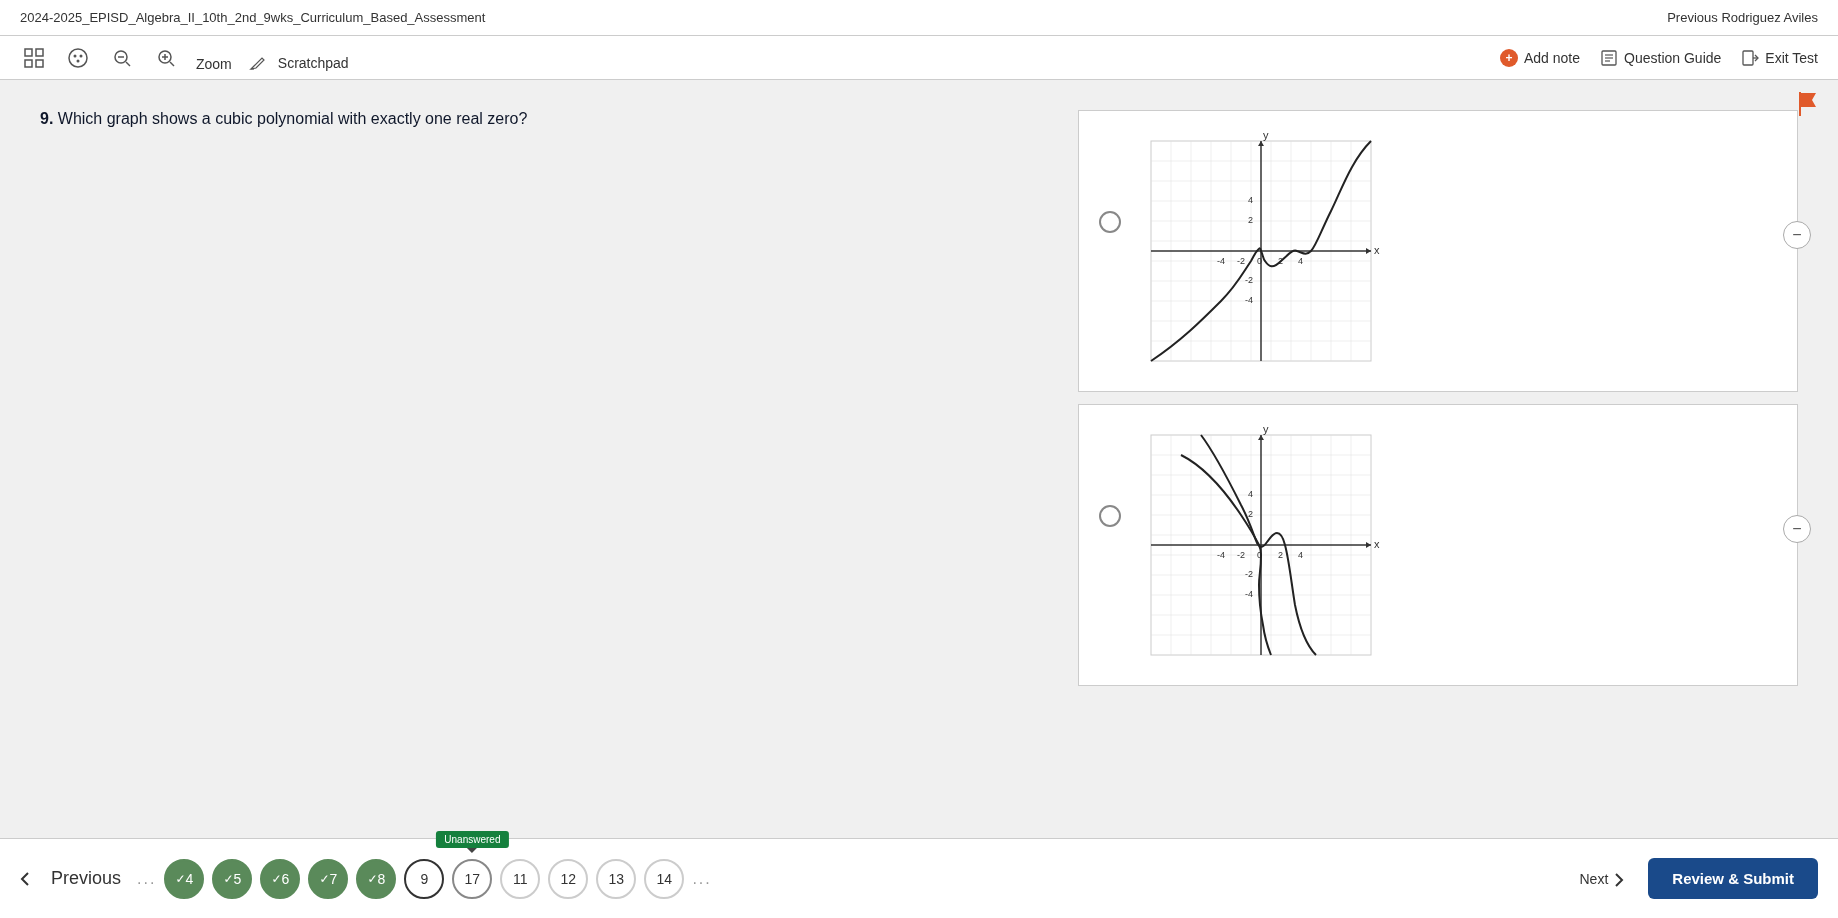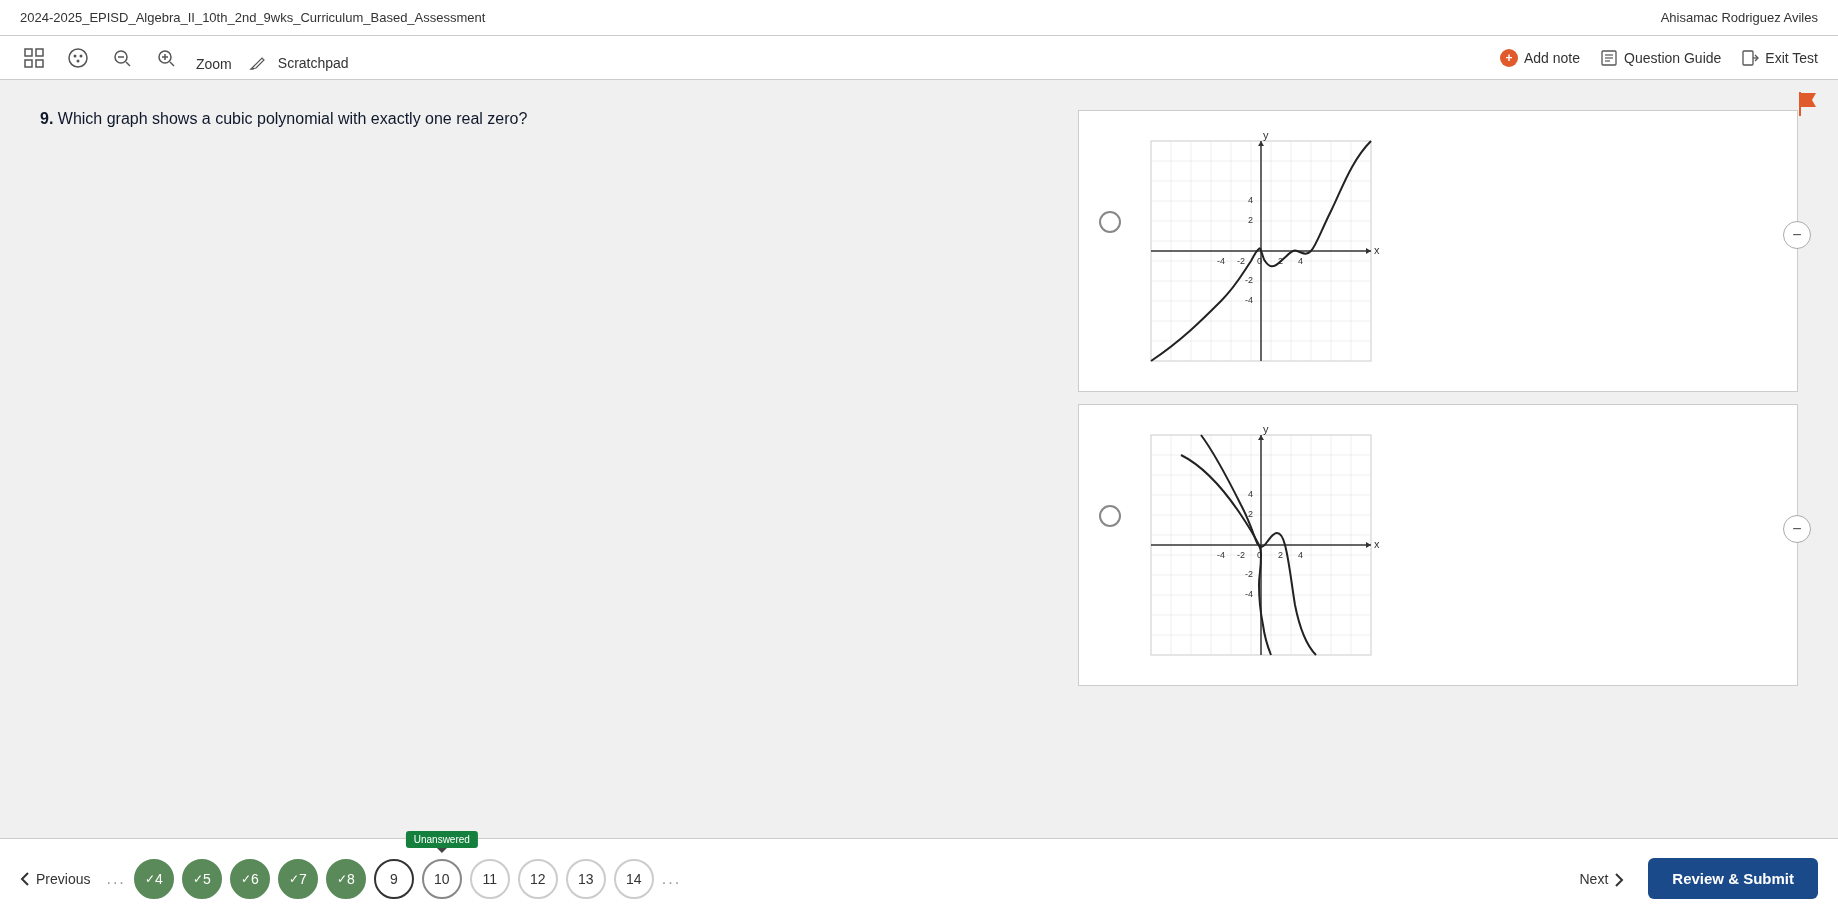--- a/index.html
+++ b/index.html
@@ -194,22 +194,22 @@
       display: flex;
       align-items: center;
       padding: 0 20px;
       gap: 8px;
       z-index: 100;
     }
 
     .prev-btn {
       display: flex;
       align-items: center;
-      gap: 6px;
-      font-size: 14px;
+      gap: 21px;
+      font-size: 18px;
       color: #333;
       cursor: pointer;
       margin-right: 8px;
     }
 
     .nav-dots {
       color: #999;
       font-size: 16px;
       letter-spacing: 2px;
     }
@@ -291,21 +291,21 @@
       background: #5a8a5a;
       border-color: #5a8a5a;
       color: white;
     }
   </style>
 </head>
 <body>
 
 <div class="top-bar">
   <span class="top-bar-title">2024-2025_EPISD_Algebra_II_10th_2nd_9wks_Curriculum_Based_Assessment</span>
-  <span class="top-bar-user">Ahisamac Rodriguez Aviles</span>
+  <span class="top-bar-user">Previous Rodriguez Aviles</span>
 </div>
 
 <div class="toolbar">
   <div class="toolbar-left">
 
     <div class="toolbar-icon">
       <svg width="20" height="20" viewBox="0 0 20 20" fill="none">
         <rect x="1" y="1" width="7" height="7" stroke="#555" stroke-width="1.5" fill="none"></rect>
         <rect x="12" y="1" width="7" height="7" stroke="#555" stroke-width="1.5" fill="none"></rect>
         <rect x="1" y="12" width="7" height="7" stroke="#555" stroke-width="1.5" fill="none"></rect>
@@ -537,21 +537,21 @@
   </div>
   <div class="nav-num answered-check">
     <span class="check">✓</span>
     <span>8</span>
   </div>
   <div class="nav-num current">
     <span>9</span>
   </div>
   <div class="nav-num" style="border-color: #888; position:relative;">
     <span class="unanswered-label">Unanswered</span>
-    <span>10</span>
+    <span>17</span>
   </div>
   <div class="nav-num">
     <span>11</span>
   </div>
   <div class="nav-num">
     <span>12</span>
   </div>
   <div class="nav-num">
     <span>13</span>
   </div>

